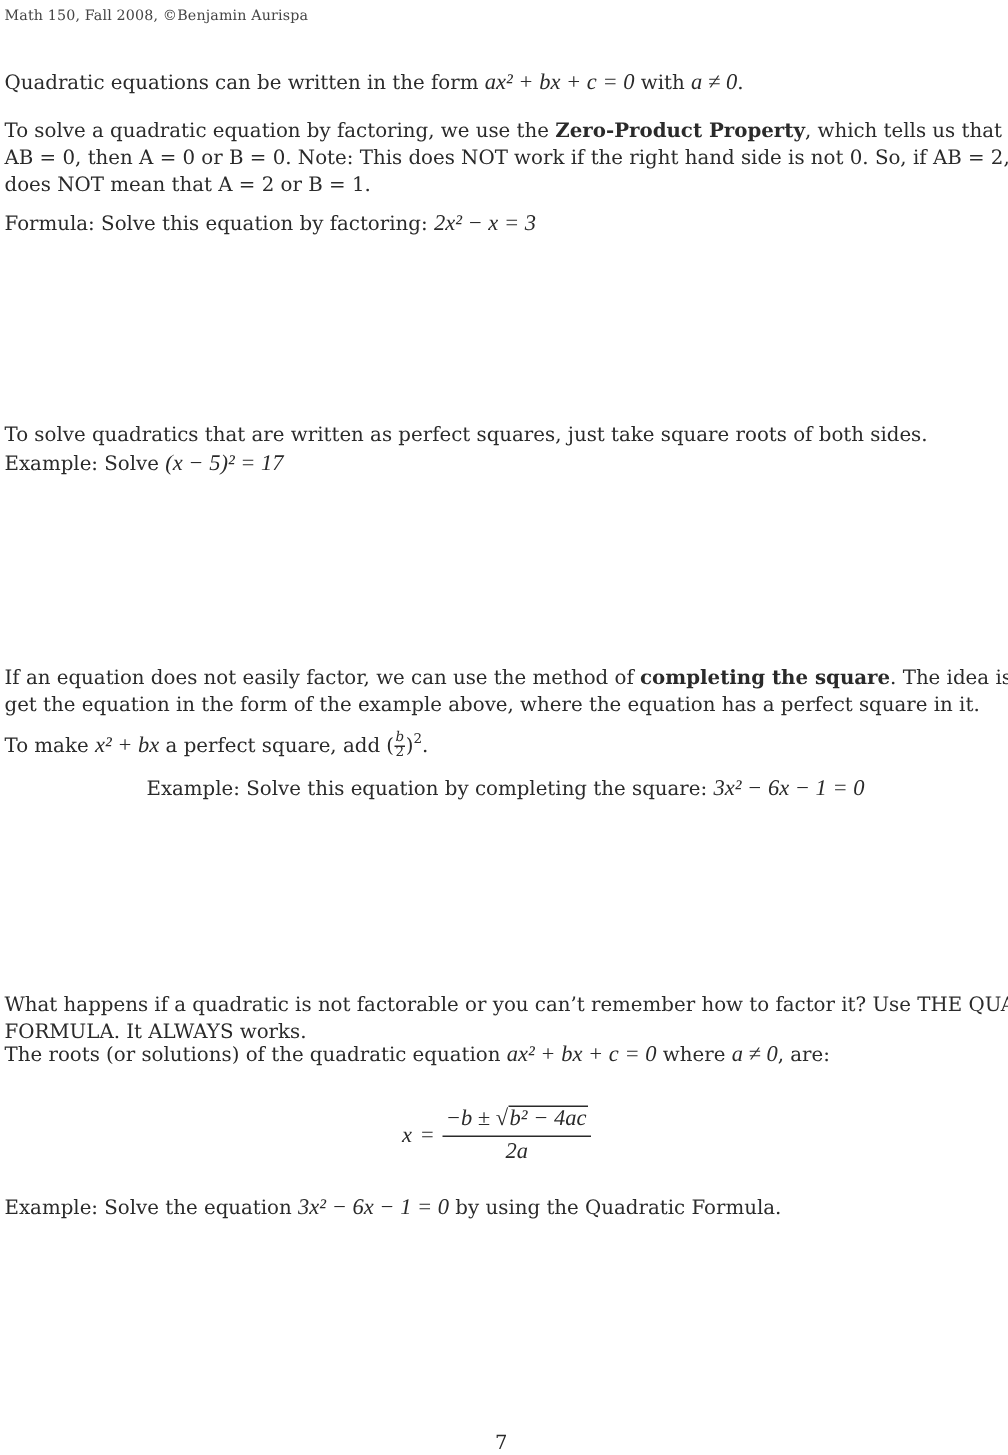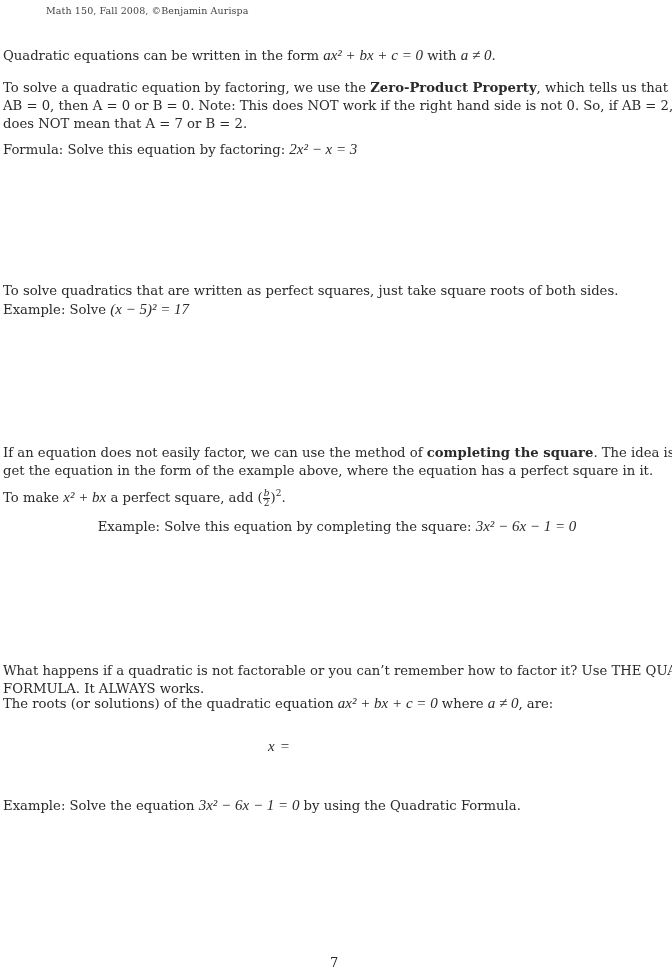--- a/index.html
+++ b/index.html
@@ -3,21 +3,21 @@
 <meta charset="utf-8">
 <style>
   html, body { margin: 0; padding: 0; background: #ffffff; }
   body {
     width: 672px; height: 970px; position: relative; overflow: hidden;
     font-family: "DejaVu Serif", "Liberation Serif", serif;
     color: #2a2a2a;
   }
   .header {
     position: absolute; left: 3px; top: 5px;
-    font-size: 9.5px; color: #444; letter-spacing: 0.1px; margin-left: 43px;
+    font-size: 9.5px; color: #444; letter-spacing: 0.1px;
   }
   .p {
     position: absolute; left: 3px; width: 668px;
     font-size: 13.2px; line-height: 18px; white-space: nowrap;
   }
   .m { font-style: italic; font-family: "Liberation Serif", "DejaVu Serif", serif; font-size: 15px; }
   sup { font-size: 9px; vertical-align: 6px; line-height: 0; }
   .b { font-weight: bold; font-family: "DejaVu Serif", serif; }
   .frac-sm { display: inline-block; vertical-align: middle; text-align: center; font-size: 9px; line-height: 9px; font-style: italic; }
   .frac-sm .num { border-bottom: 1px solid #2a2a2a; padding: 0 1px; }
@@ -47,21 +47,21 @@
 <div class="header">Math 150, Fall 2008, ©Benjamin Aurispa</div>
 
 <div class="p" style="top:46px;">
   <span>Quadratic equations can be written in the form </span><span class="m">ax² + bx + c = 0</span><span> with </span><span class="m">a ≠ 0</span><span>.</span>
 </div>
 
 <div class="p" style="top:79px;">
   <span>To solve a quadratic equation by factoring, we use the </span><span class="b">Zero-Product Property</span><span>, which tells us that if</span>
 </div>
 <div class="p" style="top:97px;">AB = 0, then A = 0 or B = 0. Note: This does NOT work if the right hand side is not 0. So, if AB = 2, it</div>
-<div class="p" style="top:115px;">does NOT mean that A = 7 or B = 2.</div>
+<div class="p" style="top:115px;">does NOT mean that A = 2 or B = 1.</div>
 
 <div class="p" style="top:140px;">
   <span>Formula: Solve this equation by factoring: </span><span class="m">2x² − x = 3</span>
 </div>
 
 <div class="p" style="top:282px;">To solve quadratics that are written as perfect squares, just take square roots of both sides.</div>
 <div class="p" style="top:300px;">
   <span>Example: Solve </span><span class="m">(x − 5)² = 17</span>
 </div>
 
@@ -78,19 +78,23 @@
 
 <div class="p" style="top:662px;">What happens if a quadratic is not factorable or you can’t remember how to factor it? Use THE QUADRATIC</div>
 <div class="p" style="top:680px;">FORMULA. It ALWAYS works.</div>
 <div class="p" style="top:694px;">
   <span>The roots (or solutions) of the quadratic equation </span><span class="m">ax² + bx + c = 0</span><span> where </span><span class="m">a ≠ 0</span><span>, are:</span>
 </div>
 
 <div class="formula">
   <span class="lhs">x</span>
   <span class="eq">=</span>
+  <span class="fracbig">
+    <span class="top"><span class="i">−b ± </span><span class="sqrt">√<span class="rad i">b² − 4ac</span></span></span>
+    <span class="bot i">2a</span>
+  </span>
 </div>
 
 <div class="p" style="top:796px;">
   <span>Example: Solve the equation </span><span class="m">3x² − 6x − 1 = 0</span><span> by using the Quadratic Formula.</span>
 </div>
 
 <div class="pagenum">7</div>
 
 </body></html>

